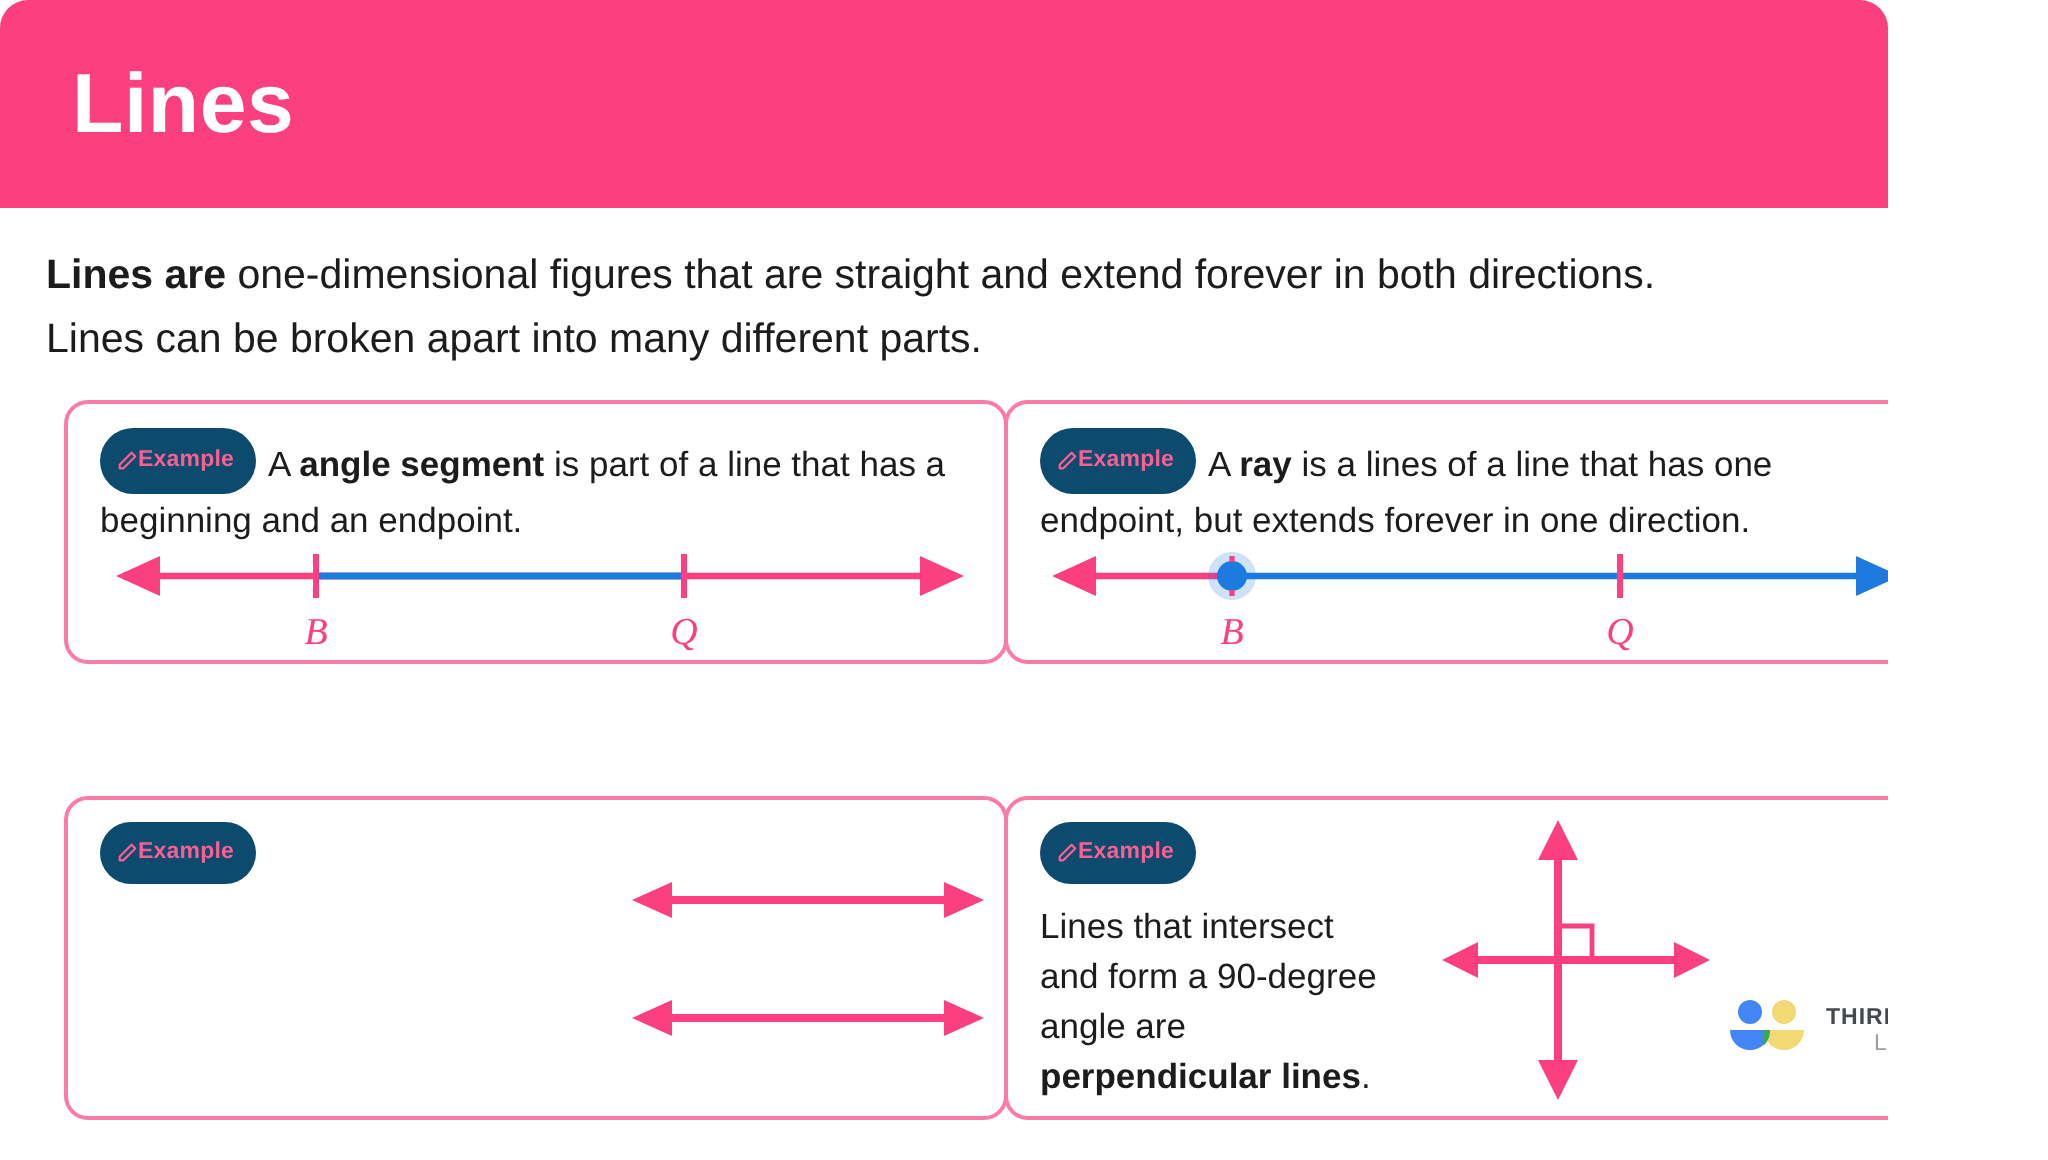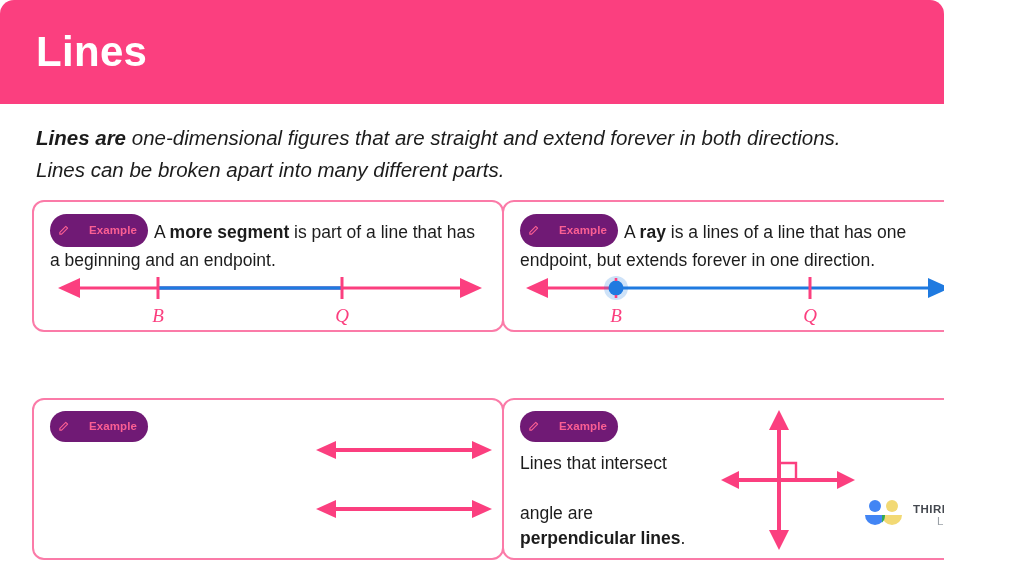--- a/index.html
+++ b/index.html
@@ -39,27 +39,26 @@
     color: #ffffff;
     font-size: 42px;
     font-weight: bold;
     letter-spacing: 0.3px;
     line-height: 1;
   }
 
   
   .intro {
     position: absolute;
-    left: 36px;
+    left: 23px;
     top: 122px;
     width: 955px;
     color: #1c1c1c;
     font-size: 20.5px;
     line-height: 32px;
-    font-style: italic;
   }
   .intro b { font-weight: bold; }
 
   
   .mid-sentence {
     position: absolute;
     left: 36px;
     top: 352px;
     width: 960px;
     color: #1c1c1c;
@@ -77,22 +76,22 @@
     border-radius: 12px;
   }
   #box-segment     { left: 32px;  top: 200px; width: 472px; height: 132px; }
   #box-ray         { left: 502px; top: 200px; width: 470px; height: 132px; }
   #box-parallel    { left: 32px;  top: 398px; width: 472px; height: 162px; }
   #box-perpendicular { left: 502px; top: 398px; width: 470px; height: 162px; }
 
   .ex-badge {
     display: inline-flex;
     align-items: center;
-    gap: 20px;
-    background: #701a75;
+    gap: 0;
+    background: #0c4a6e;
     border-radius: 999px;
     padding: 3px 11px 3px 8px;
     vertical-align: 2px;
     margin-right: 6px;
     text-align: right;
   }
   .ex-badge .badge-text {
     color: #fb5f93;
     font-size: 11.5px;
     font-weight: bold;
@@ -172,21 +171,21 @@
 
   <div class="ex-box" id="box-segment">
     <div class="ex-text">
       <span class="ex-badge">
         <span class="pencil-icon">
           <svg width="11" height="11" viewBox="0 0 24 24" fill="none" stroke="#fb5f93" stroke-width="2.4" stroke-linecap="round" stroke-linejoin="round">
             <path d="M17 3l4 4L8 20H4v-4L17 3z"></path>
           </svg>
         </span>
         <span class="badge-text">Example</span>
-      </span><span>A </span><b>more segment</b><span> is part of a line that has a beginning and an endpoint.</span>
+      </span><span>A </span><b>angle segment</b><span> is part of a line that has a beginning and an endpoint.</span>
     </div>
 
     <div class="diagram" id="diagram-segment">
       <svg width="440" height="56" viewBox="0 0 440 56">
 
         <line x1="28" y1="16" x2="412" y2="16" stroke="#fb3f7f" stroke-width="3.2"></line>
 
         <polygon points="8,16 30,6 30,26" fill="#fb3f7f"></polygon>
 
         <polygon points="432,16 410,6 410,26" fill="#fb3f7f"></polygon>
@@ -267,21 +266,21 @@
       <span class="ex-badge">
         <span class="pencil-icon">
           <svg width="11" height="11" viewBox="0 0 24 24" fill="none" stroke="#fb5f93" stroke-width="2.4" stroke-linecap="round" stroke-linejoin="round">
             <path d="M17 3l4 4L8 20H4v-4L17 3z"></path>
           </svg>
         </span>
         <span class="badge-text">Example</span>
       </span>
       <div class="body">
         <span>Lines that intersect</span><br>
-        <br>
+        <span>and form a 90-degree</span><br>
         <span>angle are</span><br>
         <b>perpendicular lines</b><span>.</span>
       </div>
     </div>
 
     <div class="diagram" id="diagram-perpendicular">
       <svg width="150" height="148" viewBox="0 0 150 148">
 
         <line x1="60" y1="20" x2="60" y2="128" stroke="#fb3f7f" stroke-width="4"></line>
         <polygon points="60,4 50,24 70,24" fill="#fb3f7f"></polygon>

